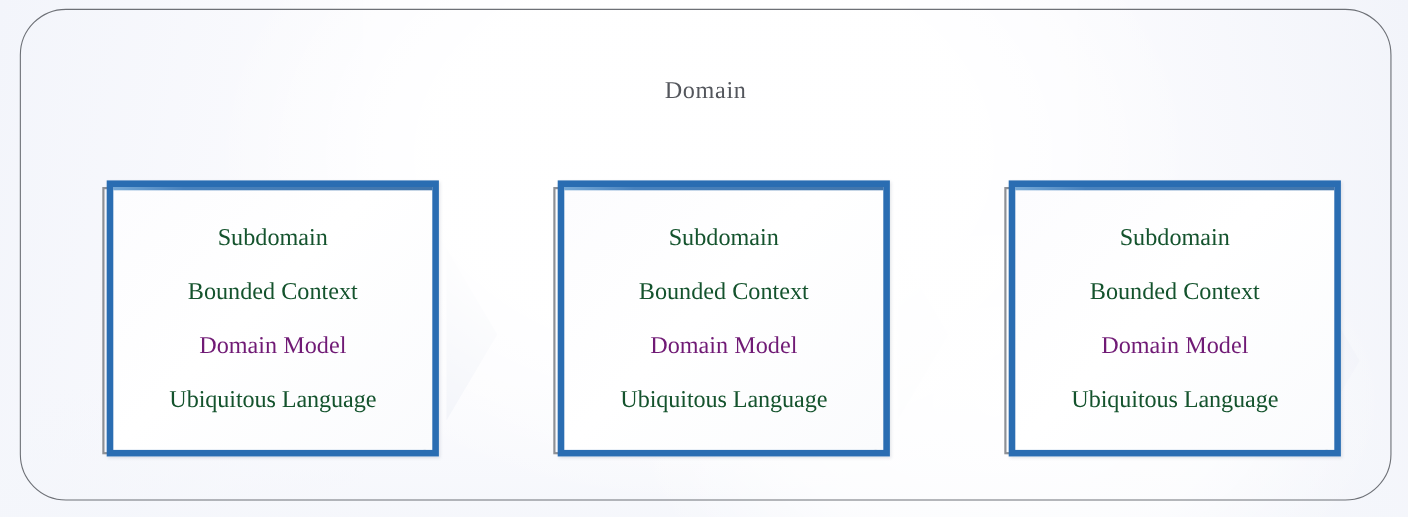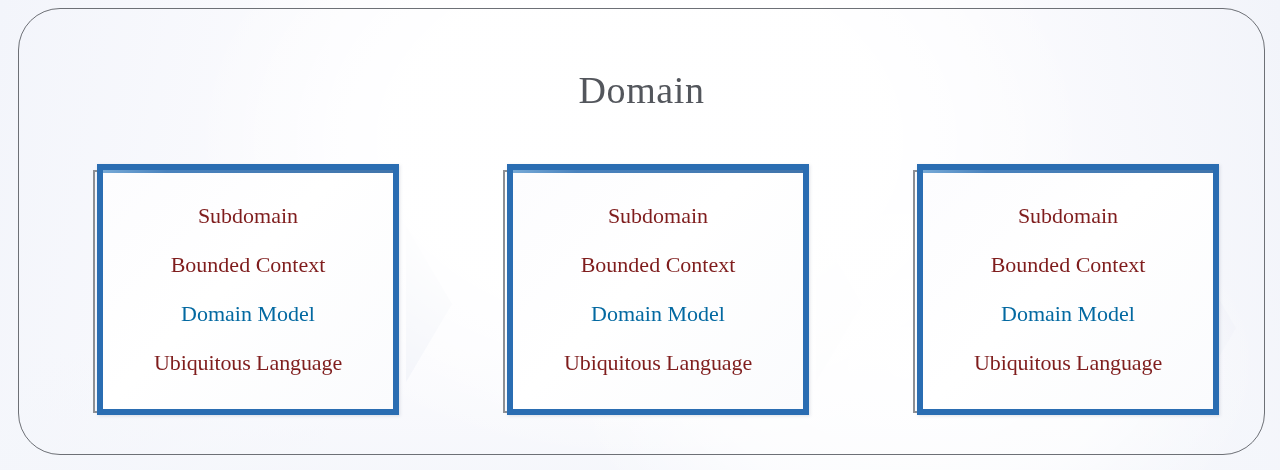--- a/index.html
+++ b/index.html
@@ -91,21 +91,21 @@
     border-radius: 42px;
     background: transparent;
   }
 
   #domain-title {
     position: absolute;
     left: 0;
     right: 0;
     top: 62px;
     text-align: center;
-    font-size: 38px;
+    font-size: 22px;
     color: #53565c;
     letter-spacing: .6px;
     line-height: 1;
   }
 
   
   .card {
     position: absolute;
     top: 155px;
     width: 302px;
@@ -157,31 +157,31 @@
     display: flex;
     flex-direction: column;
     justify-content: center;
     align-items: center;
   }
   .card-line {
     width: 100%;
     text-align: center;
     font-size: 22px;
     line-height: 1;
-    color: #7f1d1d;
+    color: #14532d;
     margin: 0;
     padding: 0;
     height: 49px;
     display: flex;
     align-items: center;
     justify-content: center;
     white-space: nowrap;
   }
   .card-line.accent {
-    color: #0369a1;
+    color: #701a75;
   }
   .card-line.wide {
     font-size: 22px;
     letter-spacing: -.1px;
     font-family: Liberation Serif, serif;
   }
 </style>
 </head>
 <body>
 

